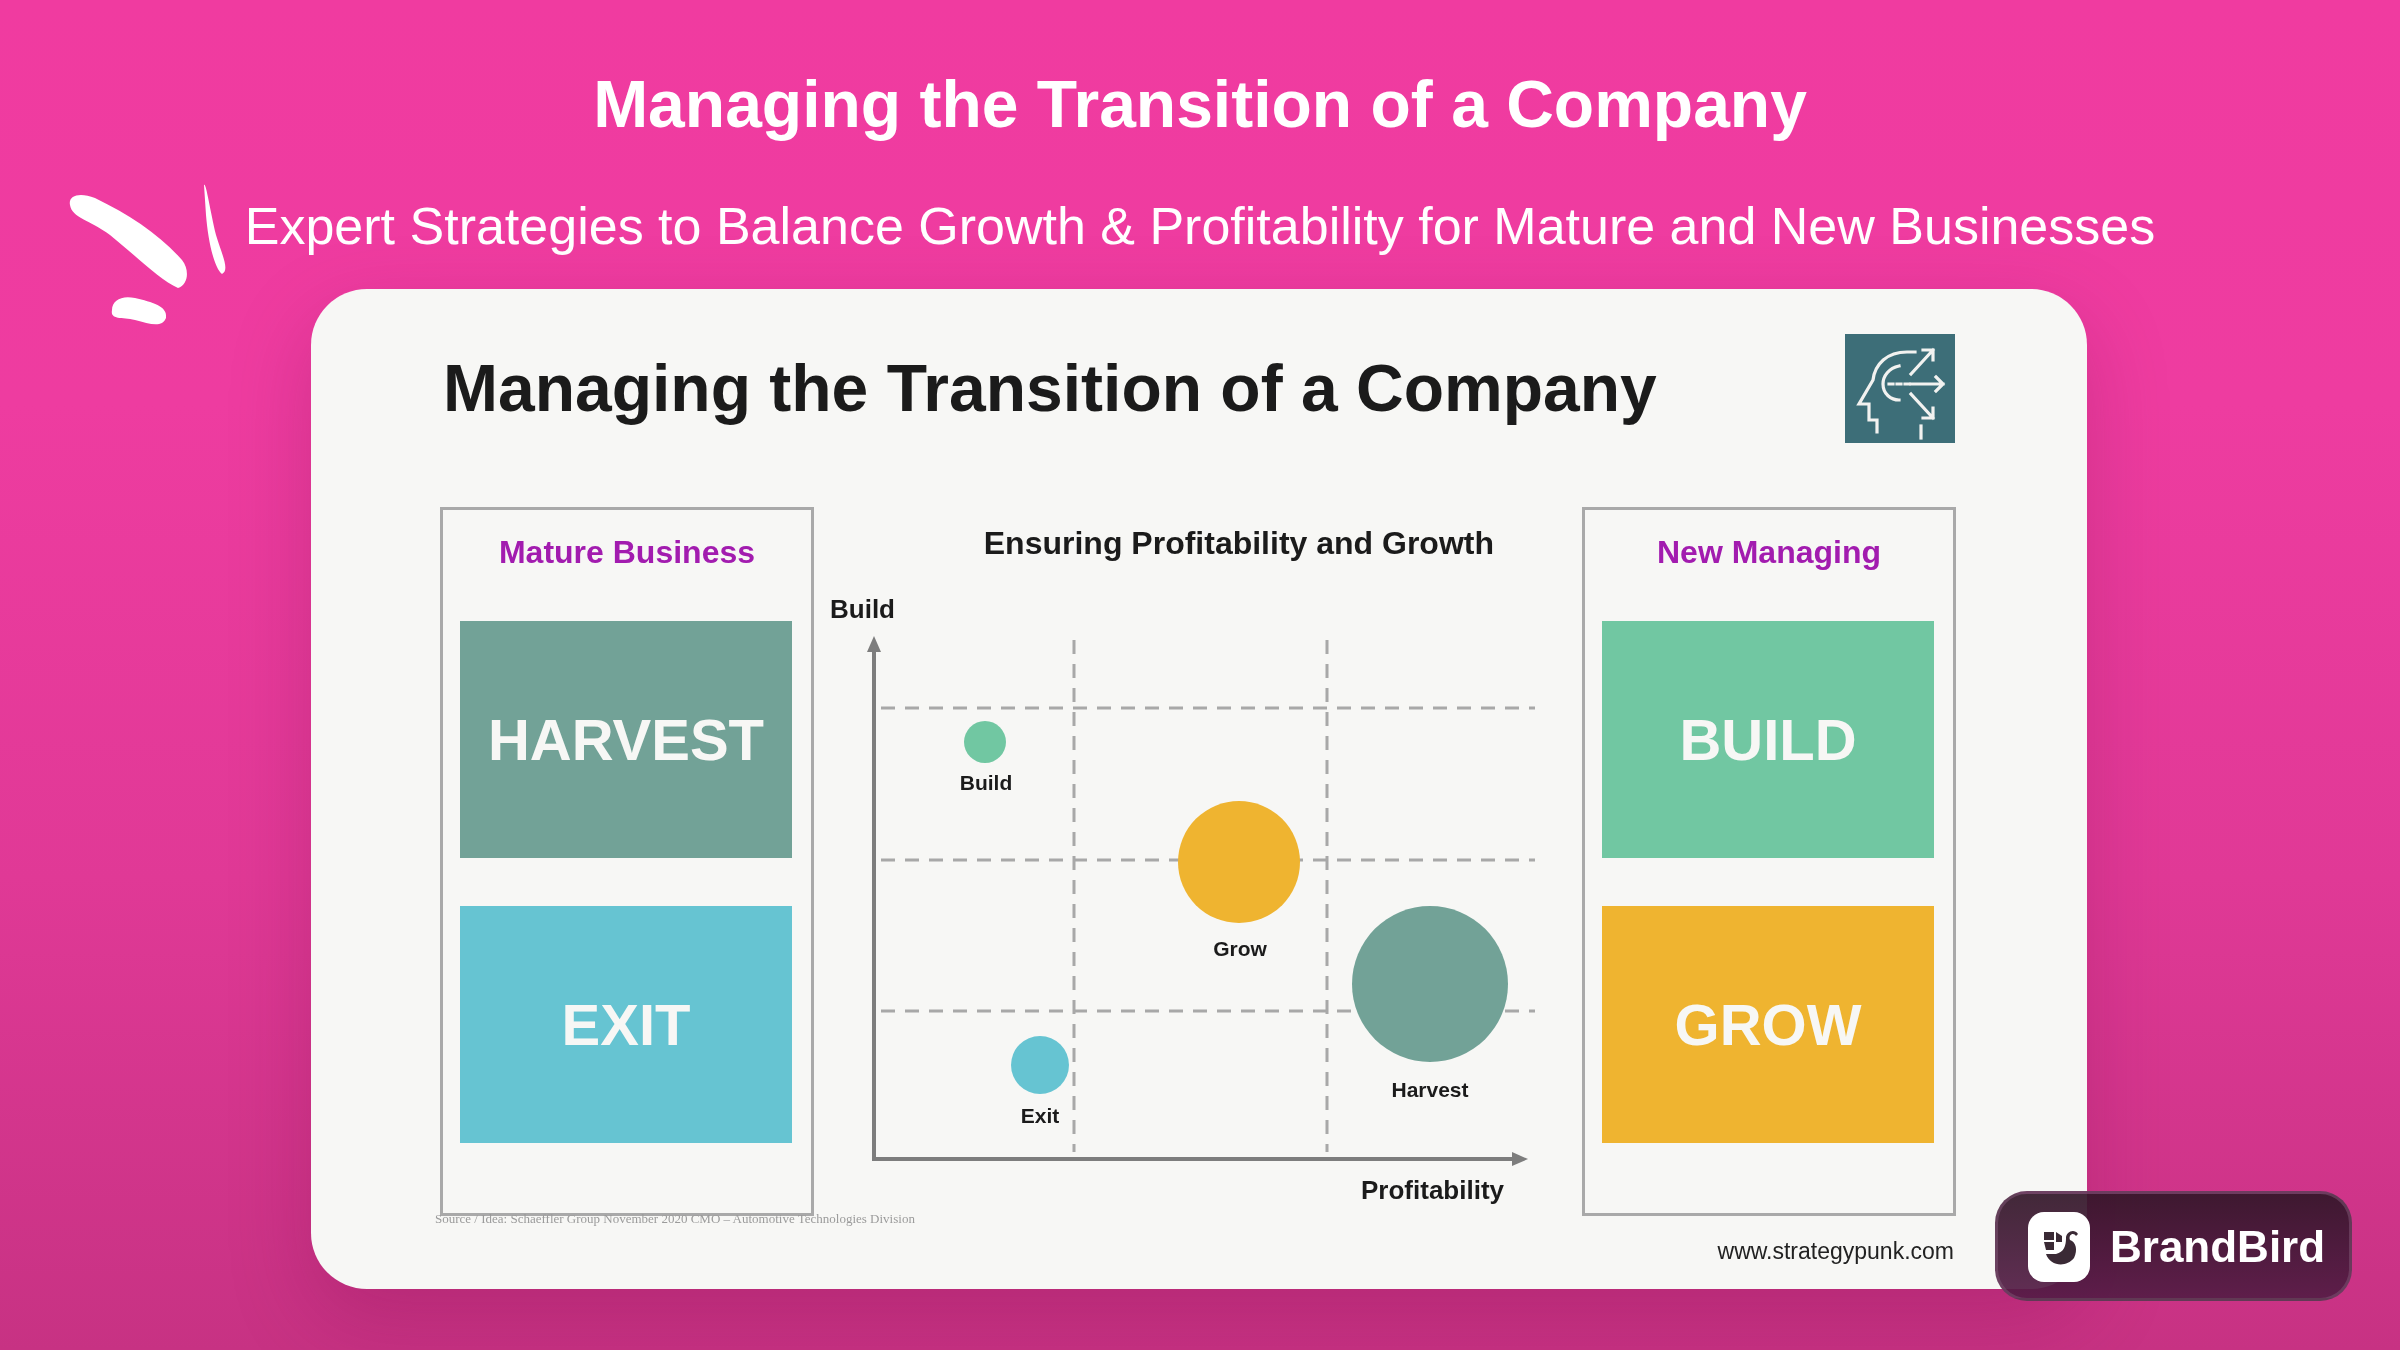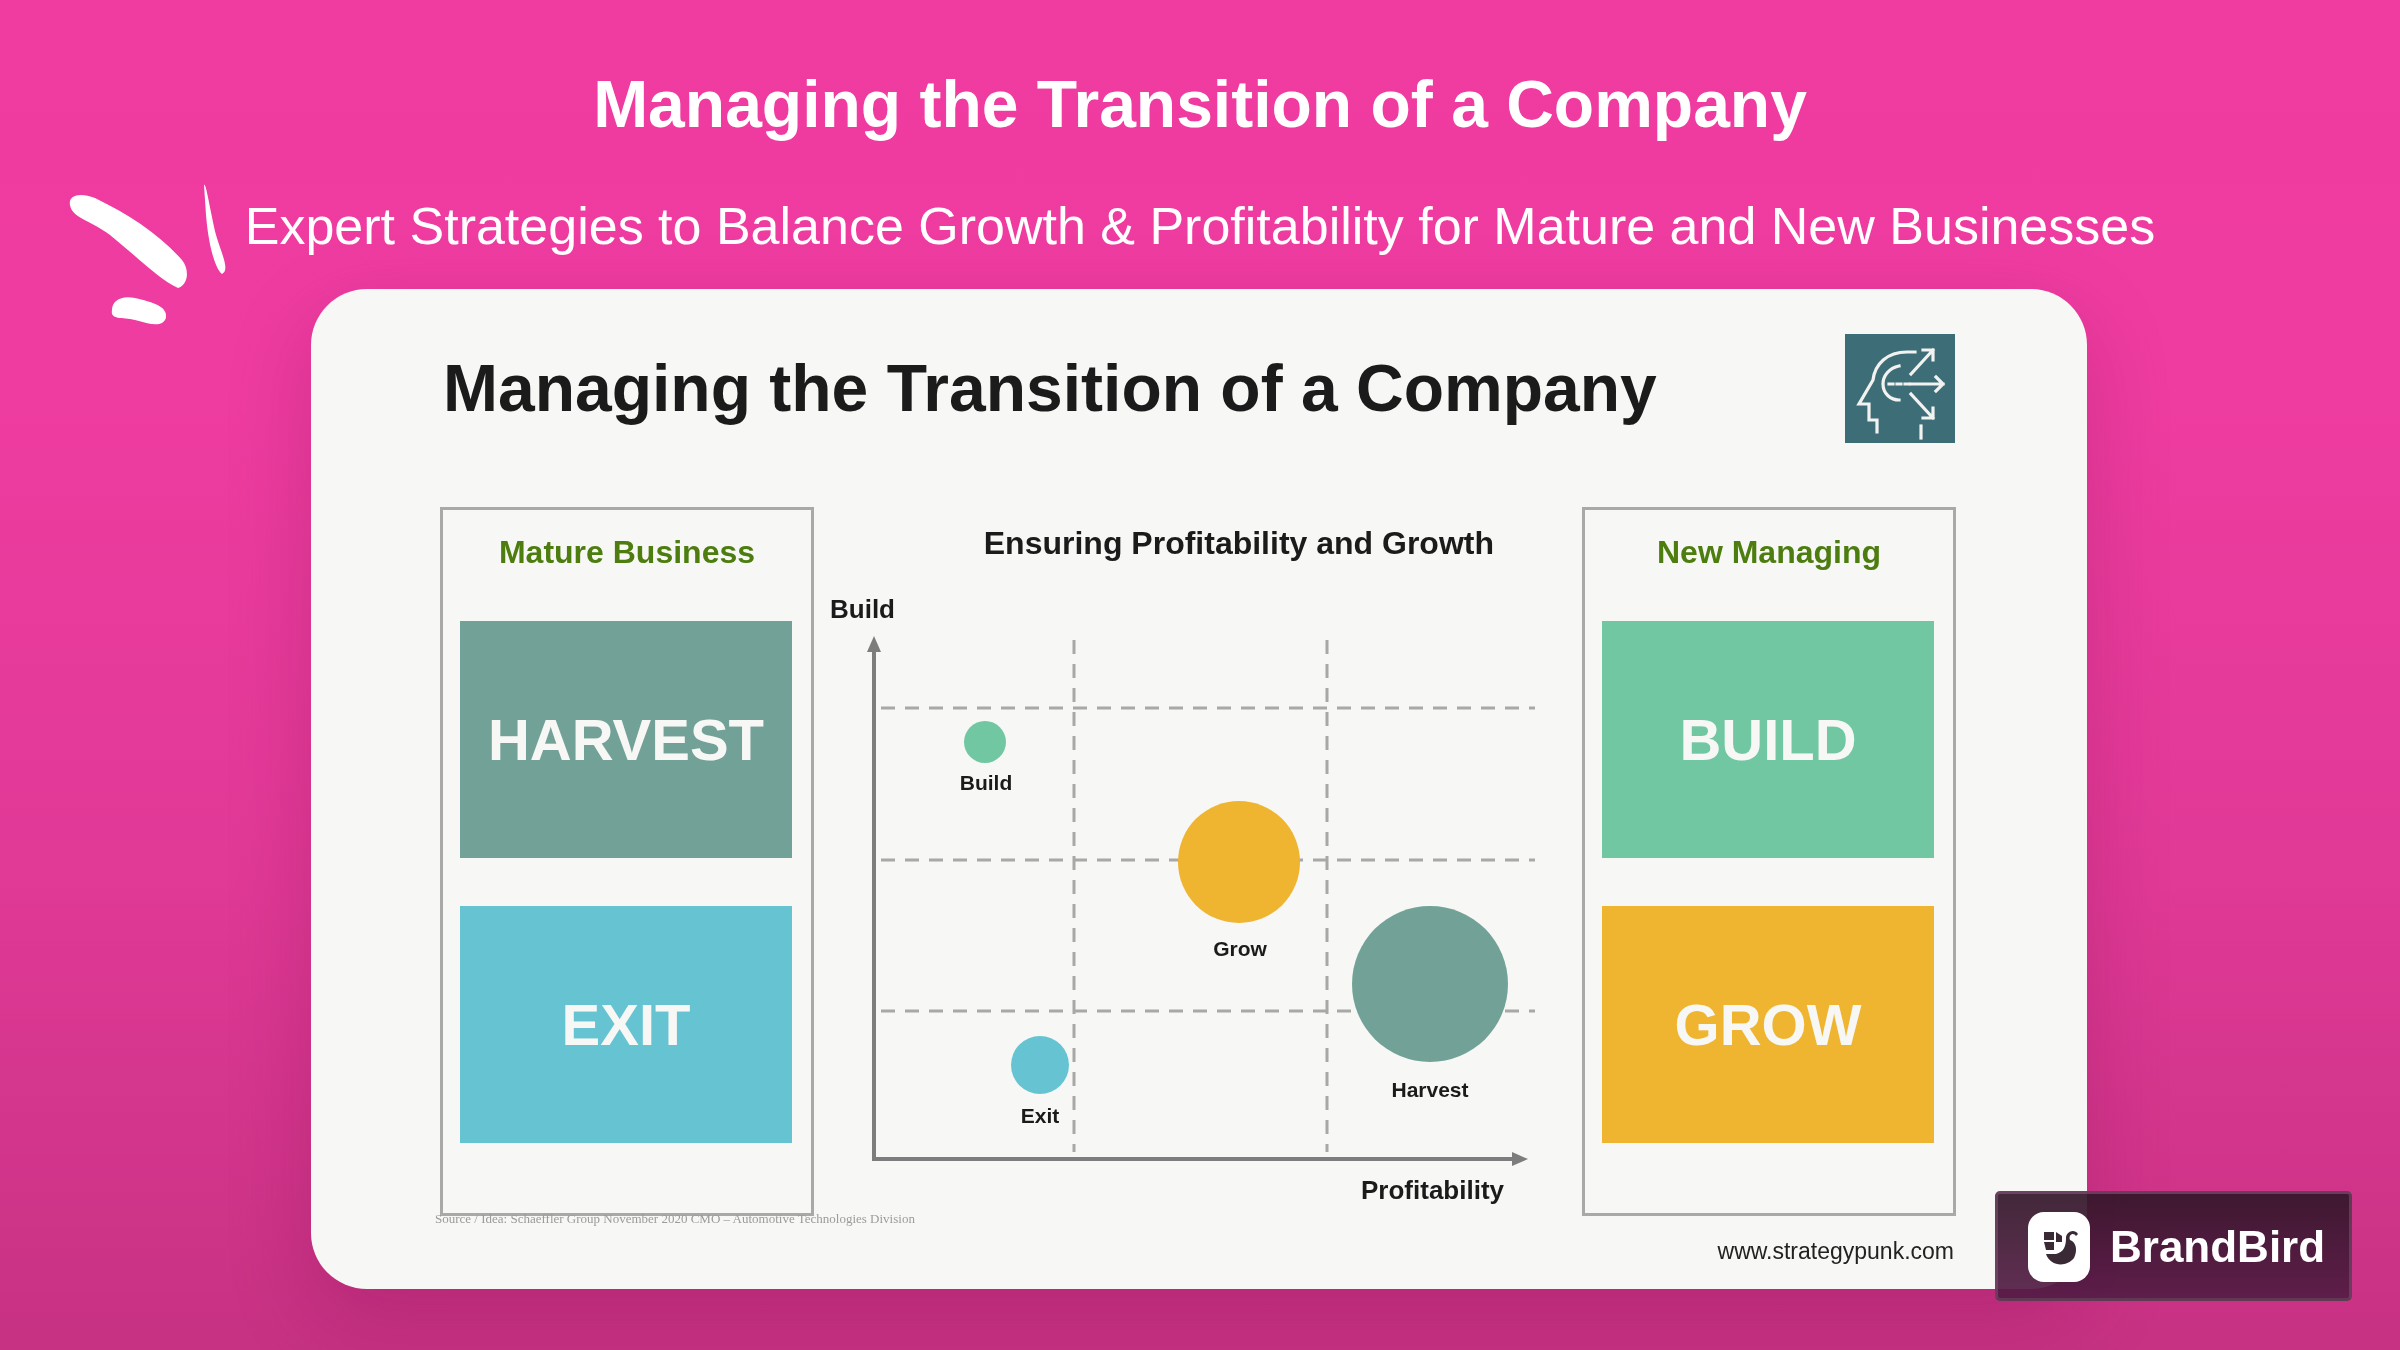--- a/index.html
+++ b/index.html
@@ -40,21 +40,21 @@
     background: #3d6e78;
   }
 
   .panel {
     position: absolute; top: 507px; width: 374px; height: 709px;
     border: 3px solid #a9a9a9; background: #f7f7f5;
   }
   .panel-title {
     position: absolute; left: 0; right: 0; top: 24px; text-align: center;
     font-family: "Liberation Sans", sans-serif; font-weight: bold;
-    font-size: 32px; color: #4d7c0f;
+    font-size: 32px; color: #a21caf;
   }
   .tile {
     position: absolute; width: 332px; height: 237px;
     display: flex; align-items: center; justify-content: center;
     color: #f7f7f5; font-family: "Liberation Sans", sans-serif;
     font-weight: bold; font-size: 58px;
   }
 
   .chart-heading {
     position: absolute; left: 894px; width: 600px; top: 525px; text-align: right;
@@ -74,21 +74,21 @@
     position: absolute; left: 435px; top: 1211px;
     font-family: Liberation Serif, serif; font-size: 13px; color: #9b9b9b; white-space: nowrap;
   }
   .website {
     position: absolute; right: 446px; top: 1238px;
     font-family: "Liberation Sans", sans-serif; font-weight: normal; font-size: 23px; color: #222222;
   }
 
   .brandbird {
     position: absolute; left: 1995px; top: 1191px; width: 357px; height: 110px;
-    border-radius: 5px; border: 3px solid rgba(120, 80, 110, 0.6);
+    border-radius: 32px; border: 3px solid rgba(120, 80, 110, 0.6);
     background: linear-gradient(180deg, rgba(50, 22, 40, 0.92), rgba(85, 28, 70, 0.92));
     display: flex; align-items: center;
   }
   .bb-logo {
     position: absolute; left: 30px; top: 18px; width: 62px; height: 70px;
     background: #ffffff; border-radius: 16px;
   }
   .bb-text {
     position: absolute; left: 112px; top: 28px;
     font-family: "Liberation Sans", sans-serif; font-weight: bold; font-size: 44px; color: #ffffff;

